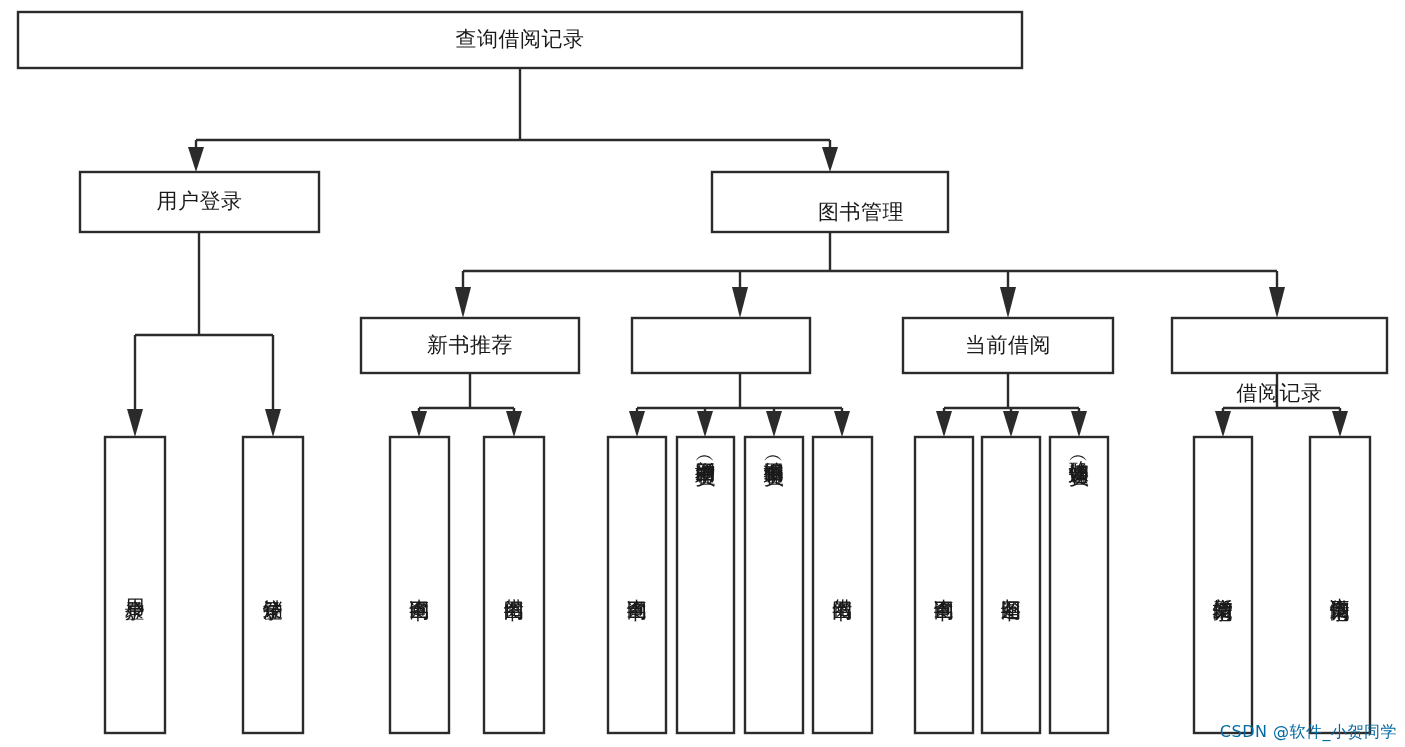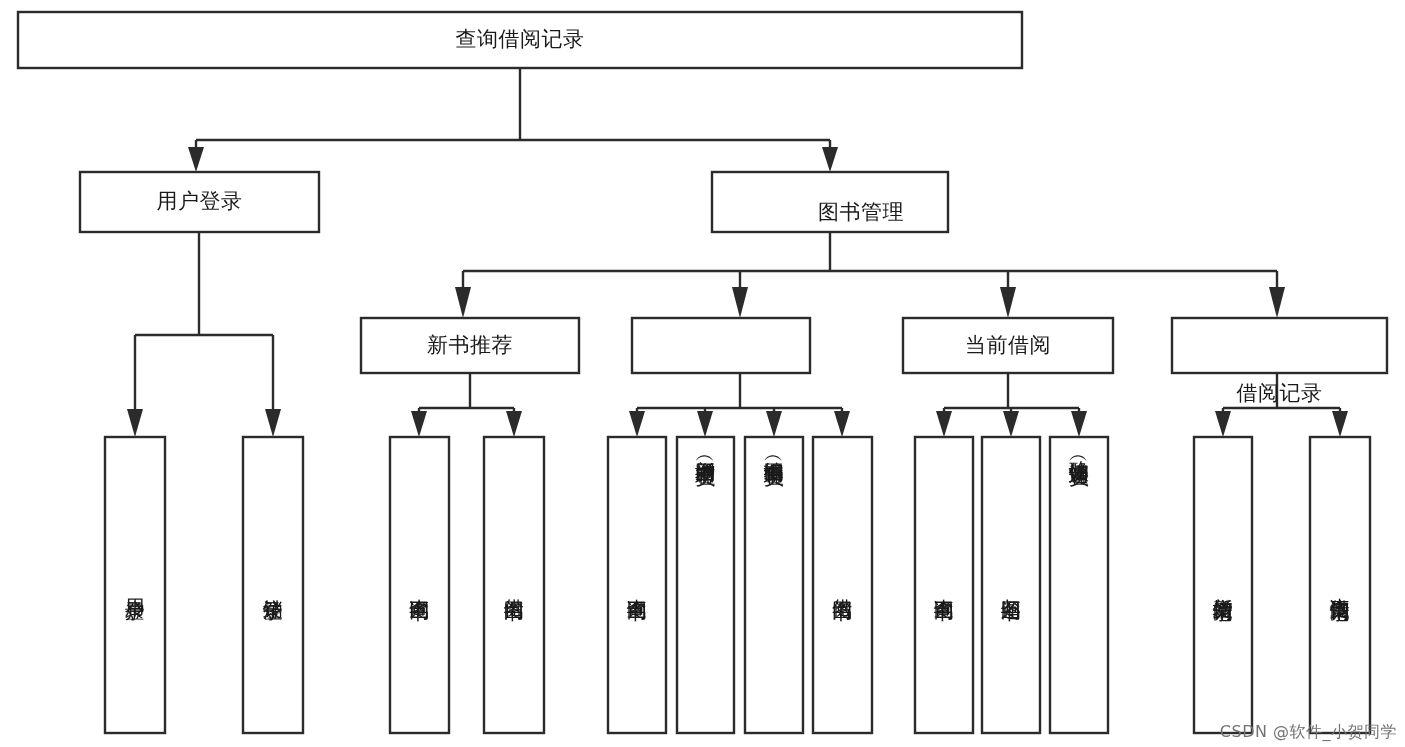--- a/index.html
+++ b/index.html
@@ -70,21 +70,21 @@
   .hit-area {
     position: absolute;
     cursor: pointer;
     background: transparent;
   }
   .watermark {
     position: absolute;
     right: 8px;
     bottom: 4px;
     font-size: 16px;
-    color: #737373;
+    color: #0369a1;
     letter-spacing: 0.5px;
     white-space: nowrap;
     pointer-events: none;
   }
 </style>
 </head>
 <body>
 
 <div id="diagram-root">
 

